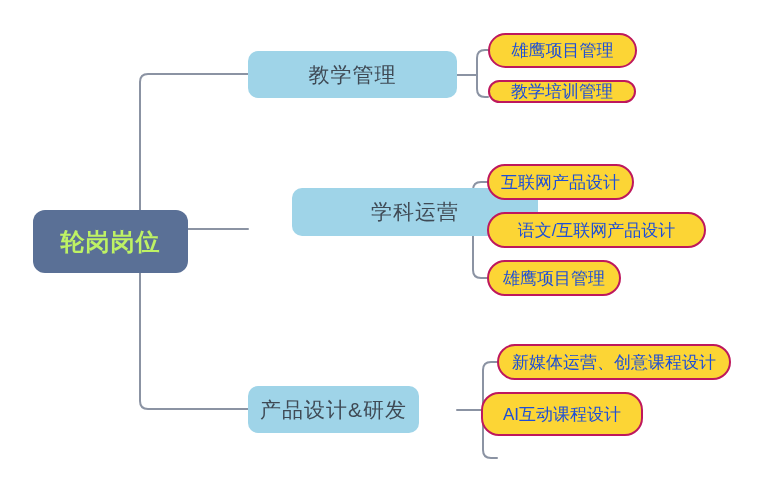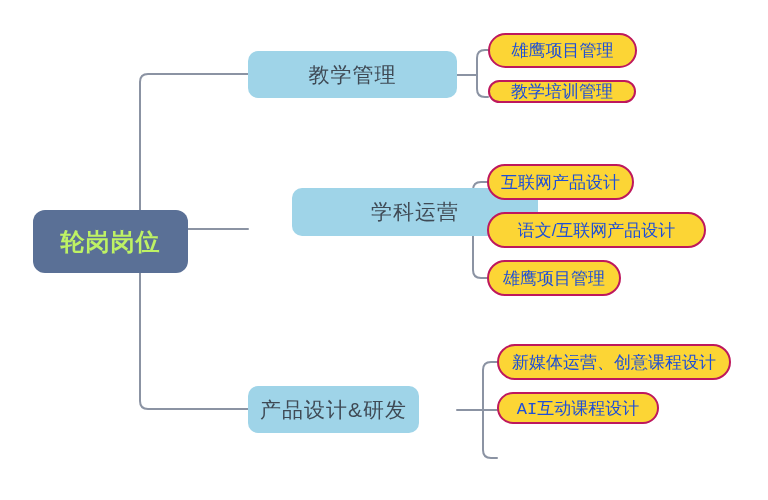--- a/index.html
+++ b/index.html
@@ -50,21 +50,21 @@
     border-radius: 18px;
     color: #1d4ed8;
     font-size: 17px;
   }
   .l1a { left: 488px; top: 33px;  width: 149px; height: 35px; }
   .l1b { left: 488px; top: 80px;  width: 148px; height: 23px; }
   .l2a { left: 487px; top: 164px; width: 147px; height: 36px; }
   .l2b { left: 487px; top: 212px; width: 219px; height: 36px; }
   .l2c { left: 487px; top: 260px; width: 134px; height: 36px; }
   .l3a { left: 497px; top: 344px; width: 234px; height: 36px; }
-  .l3b { left: 497px; top: 392px; width: 162px; height: 32px; font-family: Liberation Mono, monospace; }
+  .l3b { left: 481px; top: 392px; width: 162px; height: 44px; }
   .l3c { left: 497px; top: 440px; width: 208px; height: 36px; }
 </style>
 </head>
 <body>
 
 <div id="stage">
 
   <svg id="connectors" viewBox="0 0 768 500" xmlns="http://www.w3.org/2000/svg">
     <g fill="none" stroke-width="2" stroke-linecap="round" stroke="#8b93a3">
       <path d="M 140 210 L 140 82 Q 140 74 148 74 L 248 74"></path>

